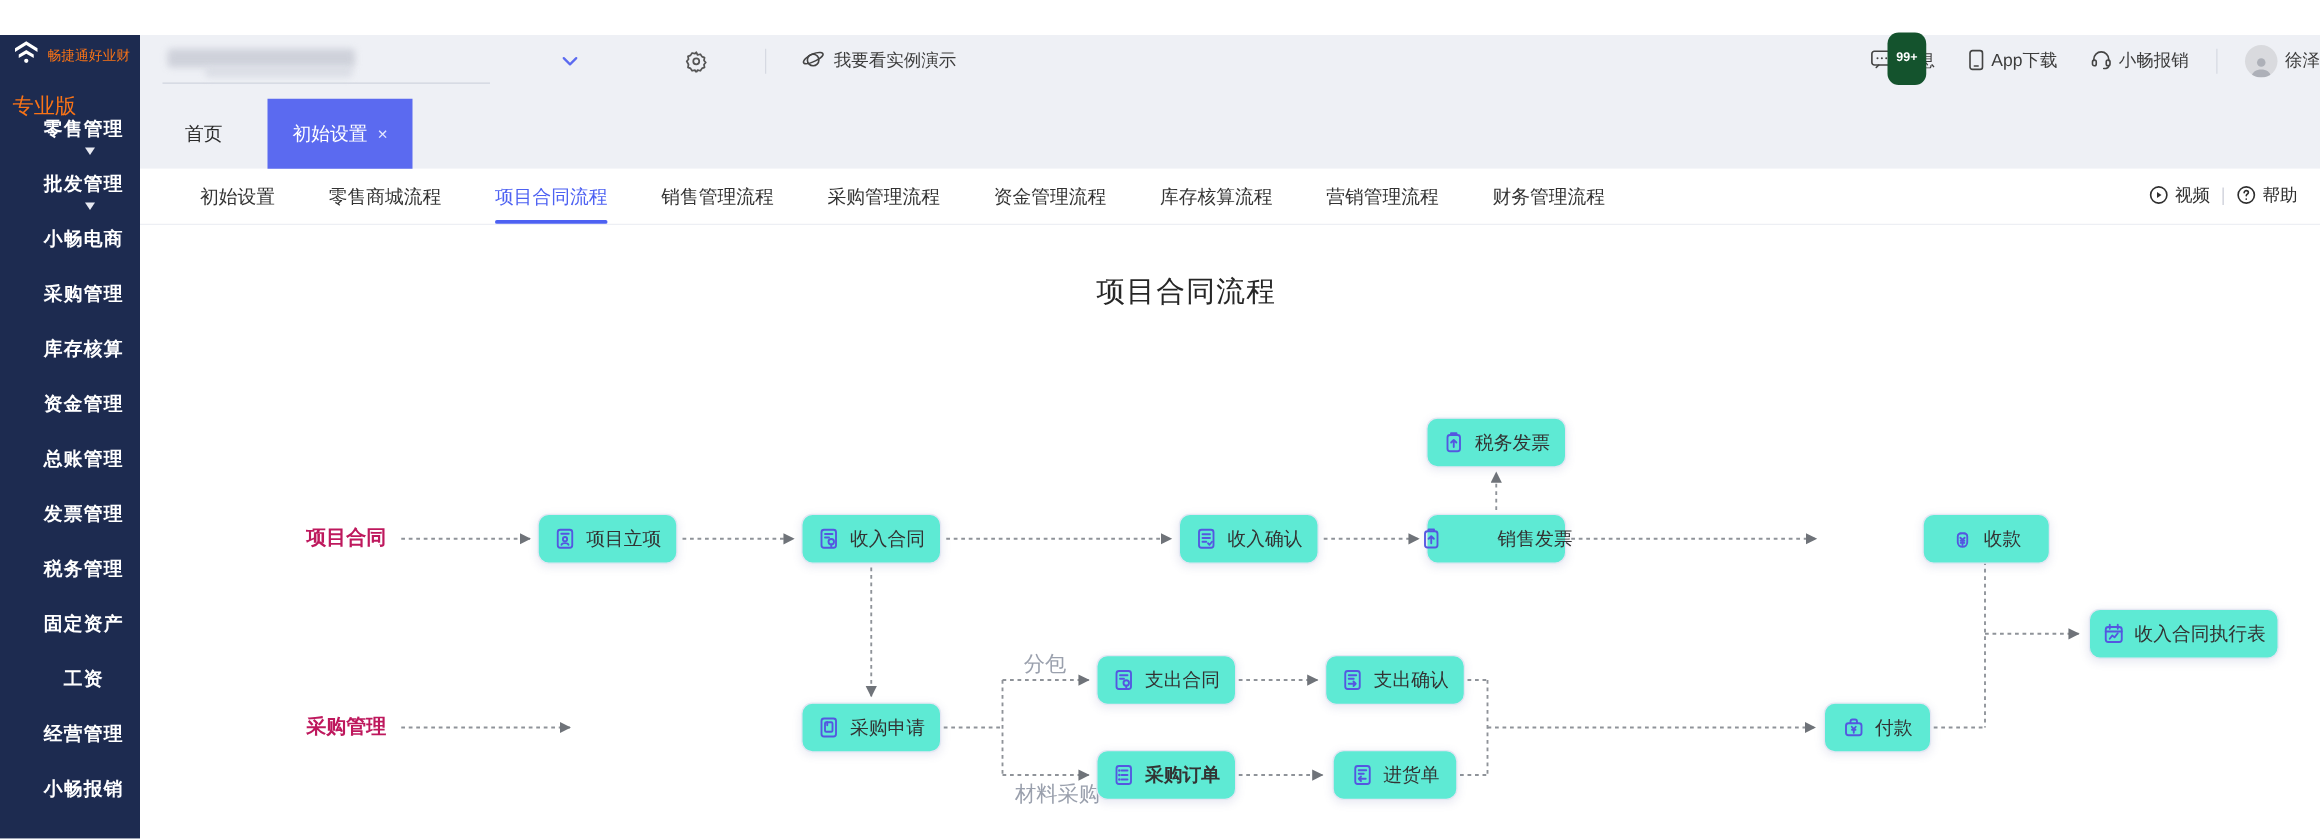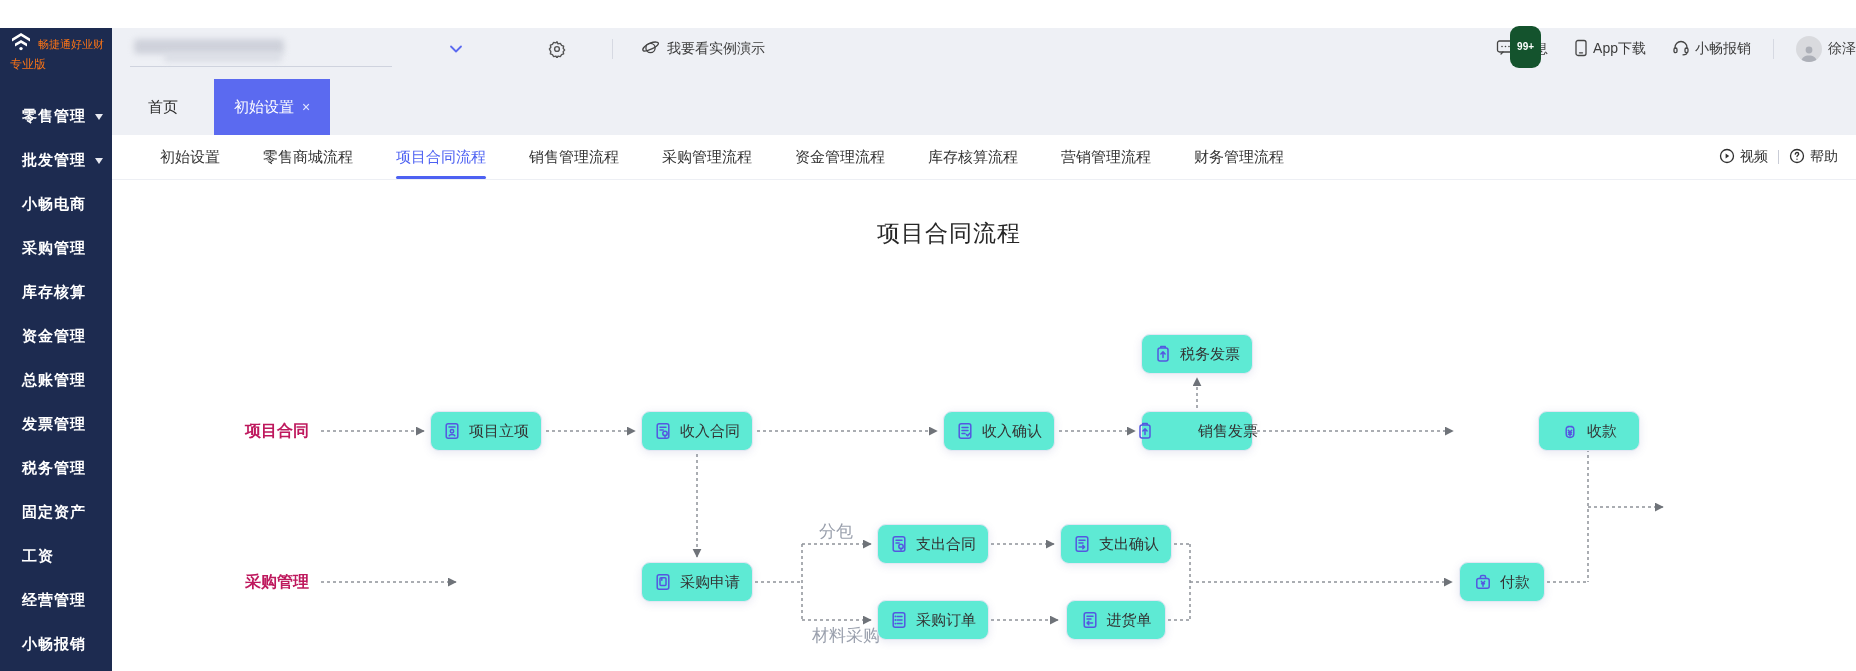--- a/index.html
+++ b/index.html
@@ -8,24 +8,24 @@
 
   
   .band{position:absolute;left:0;top:28px;right:0;height:107px;background:#eef0f5;}
 
   
   .sidebar{position:absolute;left:0;top:28px;width:112px;bottom:0;background:#1d2b50;z-index:4;}
   .logo-block{position:relative;height:42px;padding:4px 0 0 10px;box-sizing:border-box;color:#f97316;}
   .logo-row{display:flex;align-items:center;gap:6px;}
   .logo-mark{flex:0 0 auto;}
   .brand-name{font-size:11px;white-space:nowrap;}
-  .brand-edition{font-size:12px;margin-top:0;}
+  .brand-edition{font-size:17px;margin-top:16px;}
   .side-list{margin-top:24px;}
   .side-item{height:44px;display:flex;align-items:center;padding-left:22px;color:#fff;
-    font-size:15px;font-weight:700;letter-spacing:1px;cursor:pointer;white-space:nowrap;}
+    font-size:15px;font-weight:700;letter-spacing:1px;cursor:pointer;white-space:nowrap;flex-direction:column;}
   .caret-down{width:0;height:0;border:4px solid transparent;border-top:6px solid #e8eaf2;margin-left:9px;margin-top:5px;}
 
   
   .header{position:absolute;left:112px;top:28px;right:0;height:42px;display:flex;align-items:center;z-index:3;color:#444;}
   .company{position:relative;width:262px;height:34px;margin-left:18px;border-bottom:1px solid #cfd3de;}
   .blur1{position:absolute;left:4px;top:7px;width:150px;height:15px;background:#c7cad4;border-radius:3px;filter:blur(3px);opacity:.8;}
   .blur2{position:absolute;left:34px;top:21px;width:118px;height:9px;background:#d8dbe3;border-radius:3px;filter:blur(3px);opacity:.85;}
   .hd-ic{display:flex;align-items:center;justify-content:center;cursor:pointer;}
   .chev{margin-left:56px;}
   .gear{margin-left:84px;}
@@ -339,20 +339,30 @@
         </div>
         <div class="node" style="left: 1426px; top: 231px; width: 102px;">
           <span style="display: flex;">
             <svg width="18" height="18" viewBox="0 0 18 18" fill="none" stroke="#5457e0" stroke-width="1.5">
               <path d="M6.6 4.6h4.8M5.2 7.2c0-1.6 1.3-2.6 3.8-2.6s3.8 1 3.8 2.6v4.6c0 2.1-1.6 3.6-3.8 3.6s-3.8-1.5-3.8-3.6z"></path>
               <path d="M7.3 8.2L9 10l1.7-1.8M7.5 10.6h3M7.5 12.3h3M9 10v4" stroke-linecap="round"></path>
             </svg>
           </span>
           <span>收款</span>
         </div>
+        <div class="node" style="left: 1559px; top: 307px; width: 152px;">
+          <span style="display: flex;">
+            <svg width="18" height="18" viewBox="0 0 18 18" fill="none" stroke="#5457e0" stroke-width="1.5">
+              <rect x="2.6" y="3.6" width="12.8" height="12" rx="2"></rect>
+              <path d="M5.8 1.8v3.2M12.2 1.8v3.2M2.6 7.2h12.8" stroke-linecap="round"></path>
+              <path d="M5.8 13l2-2.6 1.8 1.5 2.6-3.3" stroke-linecap="round" stroke-linejoin="round"></path>
+            </svg>
+          </span>
+          <span>收入合同执行表</span>
+        </div>
         <div class="node" style="left: 529px; top: 382px; width: 112px;">
           <span style="display: flex;">
             <svg width="18" height="18" viewBox="0 0 18 18" fill="none" stroke="#5457e0" stroke-width="1.5">
               <rect x="3.2" y="1.8" width="11.6" height="14.4" rx="2"></rect>
               <rect x="6" y="4.8" width="6" height="7.6" rx="1"></rect>
               <path d="M7.8 4.8v2.4" stroke-linecap="round"></path>
             </svg>
           </span>
           <span>采购申请</span>
         </div>
@@ -370,21 +380,21 @@
         <div class="node" style="left: 948px; top: 344px; width: 112px;">
           <span style="display: flex;">
             <svg width="18" height="18" viewBox="0 0 18 18" fill="none" stroke="#5457e0" stroke-width="1.5">
               <rect x="3.2" y="1.8" width="11.6" height="14.4" rx="2"></rect>
               <path d="M6 5.2h6M6 8h4" stroke-linecap="round"></path>
               <path d="M6 12h5.6M9.8 10.2l1.8 1.8-1.8 1.8" stroke-linecap="round" stroke-linejoin="round"></path>
             </svg>
           </span>
           <span>支出确认</span>
         </div>
-        <div class="node" style="left: 765px; top: 420px; width: 112px;">
+        <div class="node" style="left: 765px; top: 420px; width: 112px; font-weight: bold;">
           <span style="display: flex;">
             <svg width="18" height="18" viewBox="0 0 18 18" fill="none" stroke="#5457e0" stroke-width="1.5">
               <rect x="3.2" y="1.8" width="11.6" height="14.4" rx="2"></rect>
               <path d="M7.2 5.4h4.8M7.2 9h4.8M7.2 12.6h4.8" stroke-linecap="round"></path>
               <path d="M5.4 5.4h.1M5.4 9h.1M5.4 12.6h.1" stroke-linecap="round" stroke-width="1.9"></path>
             </svg>
           </span>
           <span>采购订单</span>
         </div>
         <div class="node" style="left: 954px; top: 420px; width: 100px;">

